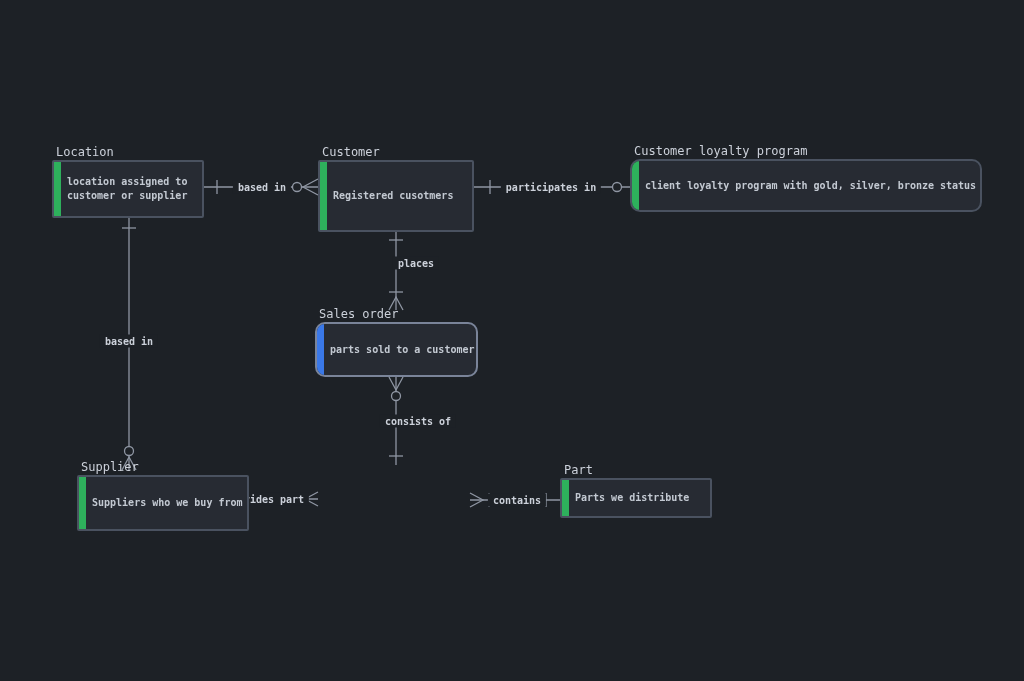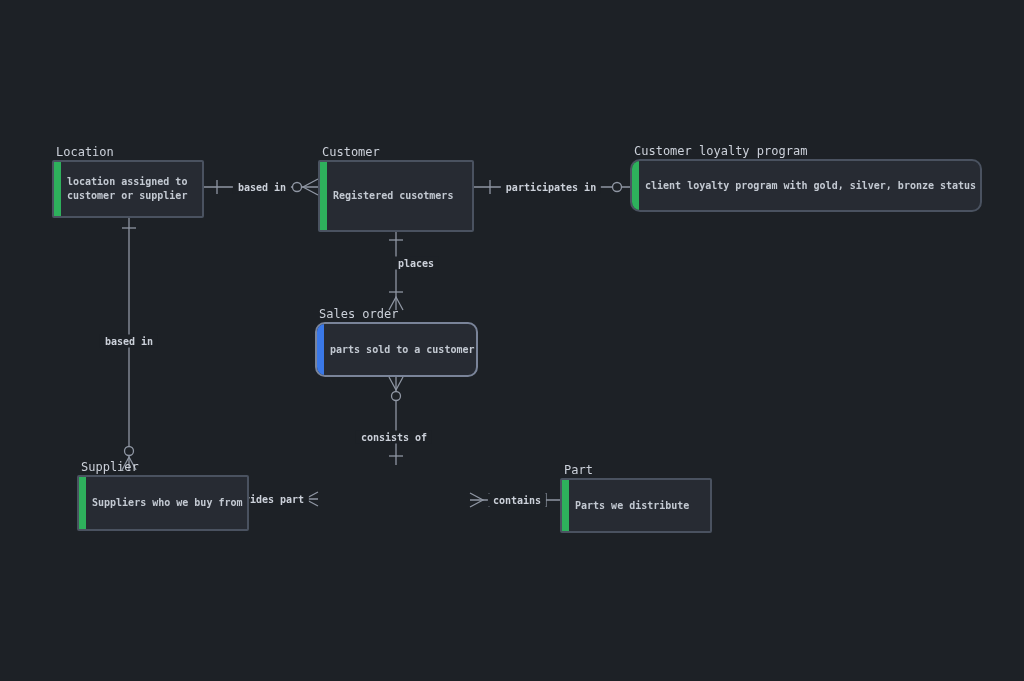--- a/index.html
+++ b/index.html
@@ -102,21 +102,21 @@
         <path d="M489 493 V507"></path>
         <path d="M546 493 V507"></path>
       </g>
     </g>
   </svg>
 
   <div class="rel-label" style="left:262px;top:187px;">based in</div>
   <div class="rel-label" style="left:551px;top:187px;">participates in</div>
   <div class="rel-label" style="left:396px;top:263px;margin-left:20px;">places</div>
   <div class="rel-label" style="left:129px;top:341px;">based in</div>
-  <div class="rel-label" style="left:394px;top:421px;margin-top:16px;">consists of</div>
+  <div class="rel-label" style="left:418px;top:421px;">consists of</div>
   <div class="rel-label" style="left:265px;top:499px;">provides part</div>
   <div class="rel-label" style="left:517px;top:500px;">contains</div>
 
   <div class="entity square green" style="left:52px;top:160px;width:152px;height:58px;">
     <div class="entity-title">Location</div>
     <div class="entity-box">
       <div class="accent-bar"></div>
       <div class="entity-desc">
         <div>location assigned to</div>
         <div>customer or supplier</div>
@@ -158,21 +158,21 @@
     <div class="entity-title">Supplier</div>
     <div class="entity-box">
       <div class="accent-bar"></div>
       <div class="entity-desc">
         <div>Suppliers who we buy from</div>
       </div>
     </div>
   </div>
 
 
-  <div class="entity square green" style="left:560px;top:478px;width:152px;height:55px;">
+  <div class="entity square green" style="left:560px;top:478px;width:152px;height:40px;">
     <div class="entity-title">Part</div>
     <div class="entity-box">
       <div class="accent-bar"></div>
       <div class="entity-desc">
         <div>Parts we distribute</div>
       </div>
     </div>
   </div>
 
 </div>

